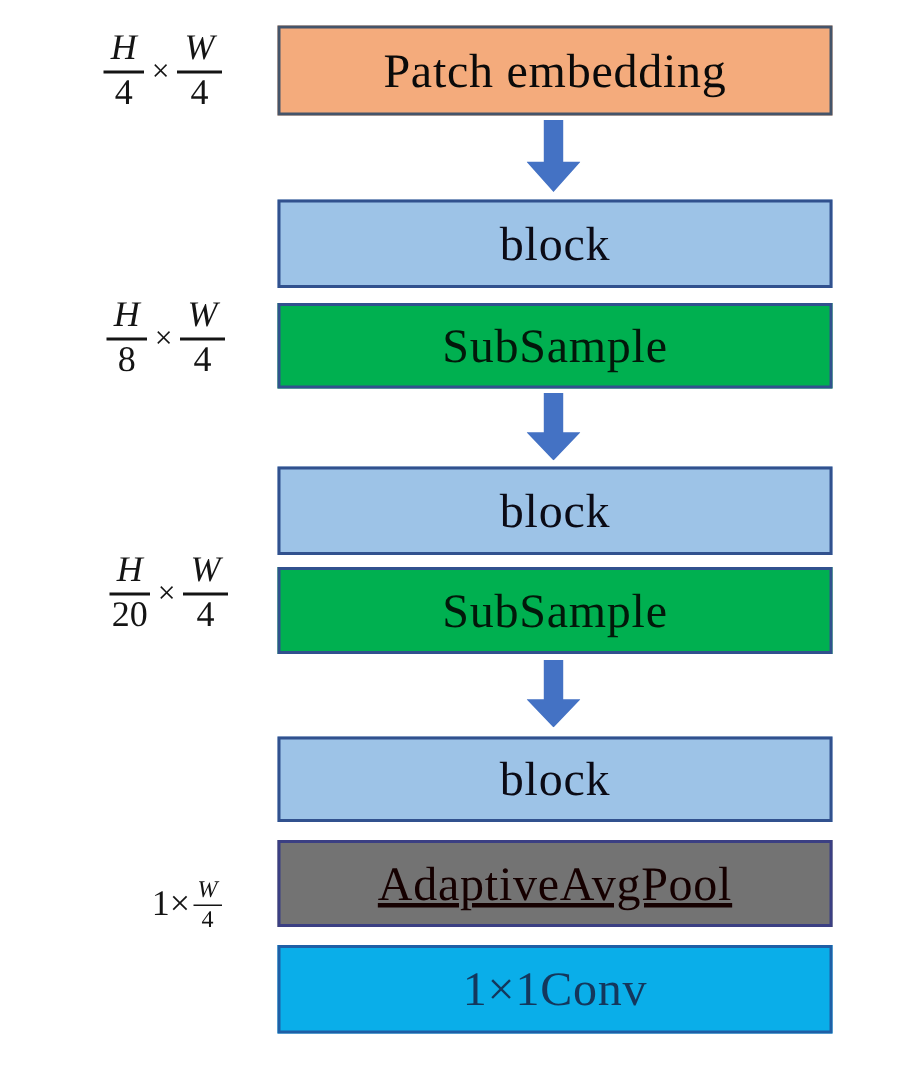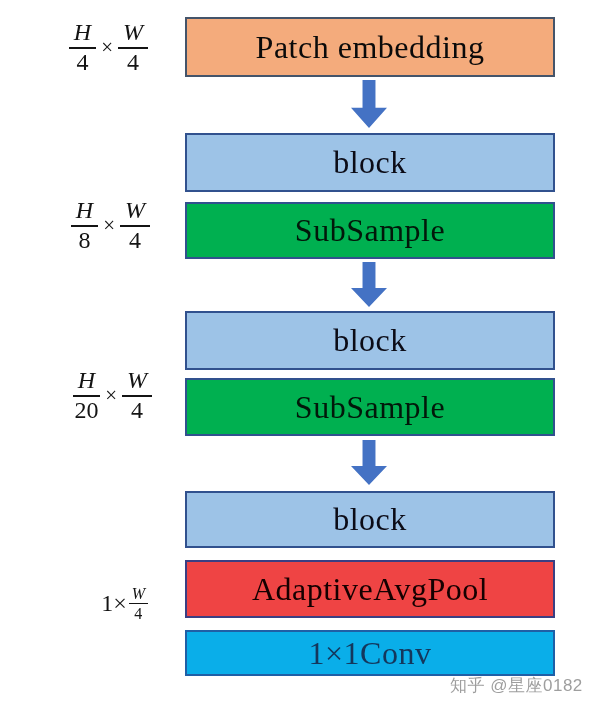--- a/index.html
+++ b/index.html
@@ -25,21 +25,21 @@
     color: #000000;
     letter-spacing: 0.5px;
   }
   .node-patch   { top: 17px;  height: 60px; }
   .node-block1  { top: 133px; height: 59px; }
   .node-sub1    { top: 202px; height: 57px; }
   .node-block2  { top: 311px; height: 59px; }
   .node-sub2    { top: 378px; height: 58px; }
   .node-block3  { top: 491px; height: 57px; }
   .node-pool    { top: 560px; height: 58px; }
-  .node-conv    { top: 630px; height: 46px; }
+  .node-conv    { top: 630px; height: 59px; }
   
   .arrow {
     position: absolute;
     left: 351px;
     width: 36px;
     clip-path: polygon(32% 0, 68% 0, 68% 58%, 100% 58%, 50% 100%, 0 58%, 32% 58%);
   }
   .arrow1 { top: 80px;  height: 48px; }
   .arrow2 { top: 262px; height: 45px; }
   .arrow3 { top: 440px; height: 45px; }
@@ -143,19 +143,18 @@
   <div class="arrow arrow2" style="background: rgb(68, 114, 196);"></div>
 
   <div class="node node-block2" style="background: rgb(157, 195, 231); border-color: rgb(49, 81, 142); color: rgb(11, 11, 22);">block</div>
 
   <div class="node node-sub2" style="background: rgb(0, 176, 80); border-color: rgb(49, 81, 142); color: rgb(2, 24, 10);">SubSample</div>
 
   <div class="arrow arrow3" style="background: rgb(68, 114, 196);"></div>
 
   <div class="node node-block3" style="background: rgb(157, 195, 231); border-color: rgb(49, 81, 142); color: rgb(11, 11, 22);">block</div>
 
-  <div class="node node-pool" style="background: #ef4444; border-color: rgb(59, 63, 131); color: rgb(21, 0, 0);">AdaptiveAvgPool</div>
+  <div class="node node-pool" style="background: #737373; border-color: rgb(59, 63, 131); color: rgb(21, 0, 0); text-decoration: underline;">AdaptiveAvgPool</div>
 
   <div class="node node-conv" style="background: rgb(10, 174, 233); border-color: rgb(31, 95, 166); color: rgb(20, 55, 92);">1×1Conv</div>
 
-  <div class="watermark" style="color: rgb(158, 158, 158);">知乎 @星座0182</div>
 
 </div>
 
 </body></html>

